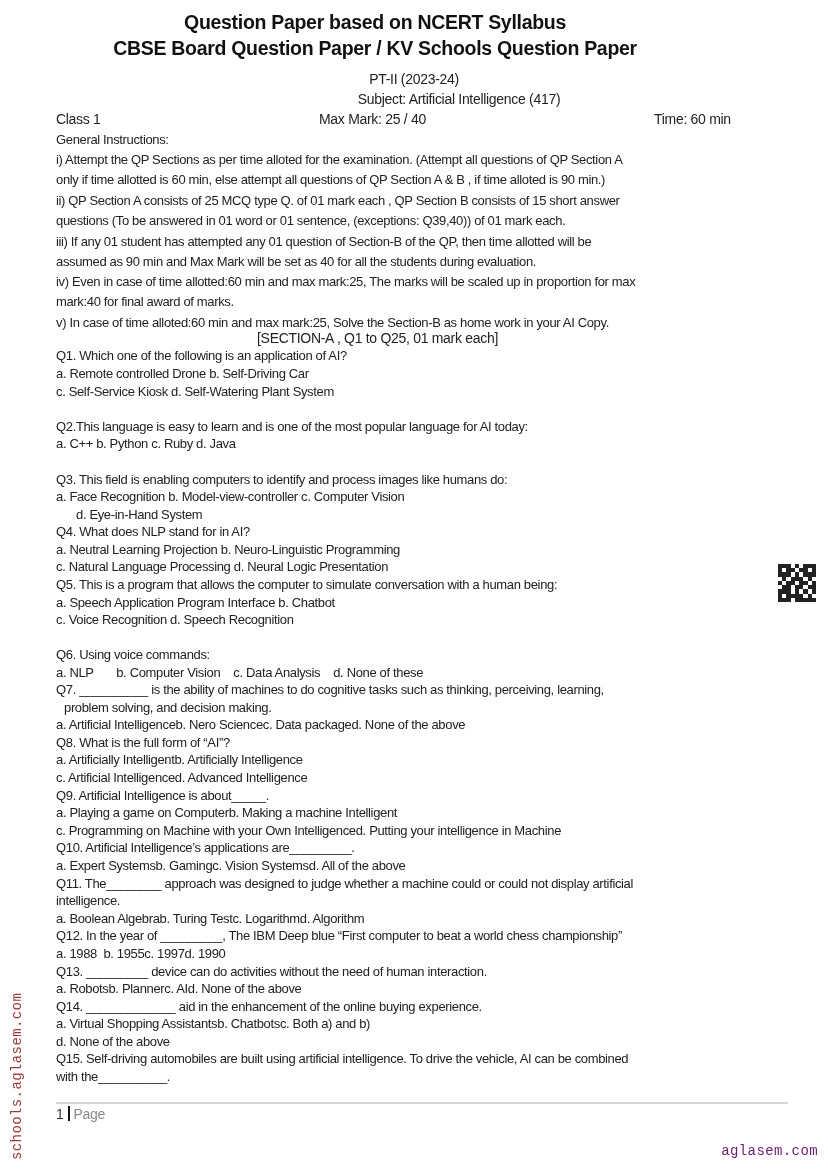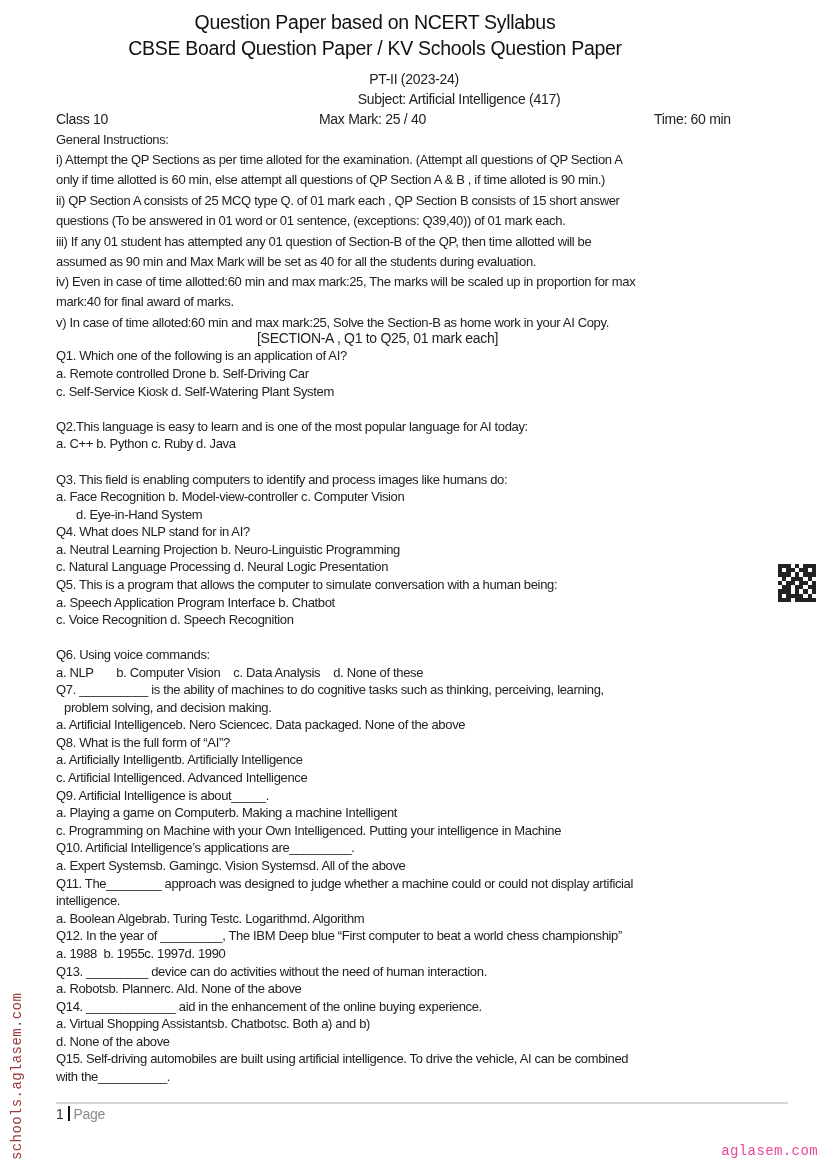--- a/index.html
+++ b/index.html
@@ -1,42 +1,42 @@
 <!DOCTYPE html>
 <html><head>
 <meta charset="utf-8">
 <style>
   html, body { margin:0; padding:0; background:#ffffff; }
   body { width:828px; height:1169px; position:relative; overflow:hidden; color:#111; font-family:"Liberation Sans", sans-serif; }
-  .title { position:absolute; left:0; width:750px; text-align:center; font-weight:normal; font-size:19.5px; letter-spacing:-0.3px; color:#111; }
+  .title { position:absolute; left:0; width:750px; text-align:center; font-weight:bold; font-size:19.5px; letter-spacing:-0.3px; color:#111; }
   .t1 { top:11px; }
   .t2 { top:37px; }
   .center-line { position:absolute; left:0; width:828px; text-align:center; font-size:14px; letter-spacing:-0.3px; color:#222; }
   .abs { position:absolute; font-size:14px; letter-spacing:-0.3px; color:#222; white-space:nowrap; }
   .line { position:absolute; left:56px; font-size:13px; letter-spacing:-0.35px; color:#222; white-space:nowrap; line-height:18px; }
   .qr { position:absolute; left:778px; top:564px; width:38px; height:38px; display:grid; grid-template-columns:repeat(9,1fr); grid-template-rows:repeat(9,1fr); }
   .qr span { display:block; }
   .qr .b { background:#222; }
   .footer-rule { position:absolute; left:56px; top:1102px; width:732px; height:2px; background:#d6d6d6; }
   .page-num { position:absolute; left:56px; top:1106px; font-size:14px; color:#333; letter-spacing:-0.3px; }
   .page-num .bar { display:inline-block; width:2px; height:15px; background:#111; vertical-align:-2px; margin:0 4px 0 4px; }
   .page-num .pg { color:#8a8a8a; }
   .watermark-side { position:absolute; left:9px; top:1160px; transform-origin:0 0; transform:rotate(-90deg); font-family:"Liberation Mono", monospace; font-size:14px; color:#9b3b3b; letter-spacing:0.4px; white-space:nowrap; }
-  .watermark-bottom { position:absolute; right:10px; top:1143px; font-family:"Liberation Mono", monospace; font-size:14px; color:#ec4899; letter-spacing:0.4px; }
+  .watermark-bottom { position:absolute; right:10px; top:1143px; font-family:"Liberation Mono", monospace; font-size:14px; color:#701a75; letter-spacing:0.4px; }
 </style>
 </head>
 <body>
 
 <div class="title t1">Question Paper based on NCERT Syllabus</div>
 <div class="title t2">CBSE Board Question Paper / KV Schools Question Paper</div>
 
 <div class="center-line" style="top:71px;">PT-II (2023-24)</div>
 <div class="center-line" style="top:91px;margin-left:45px;">Subject: Artificial Intelligence (417)</div>
 
-<div class="abs" style="left:56px; top:111px;">Class 10</div>
+<div class="abs" style="left:56px; top:111px;">Class 1</div>
 <div class="abs" style="left:319px; top:111px;">Max Mark: 25 / 40</div>
 <div class="abs" style="left:654px; top:111px;">Time: 60 min</div>
 
 <div class="line" style="top:131px;">General Instructions:</div>
 <div class="line" style="top:151px;">i) Attempt the QP Sections as per time alloted for the examination. (Attempt all questions of QP Section A</div>
 <div class="line" style="top:171px;">only if time allotted is 60 min, else attempt all questions of QP Section A &amp; B , if time alloted is 90 min.)</div>
 <div class="line" style="top:192px;">ii) QP Section A consists of 25 MCQ type Q. of 01 mark each , QP Section B consists of 15 short answer</div>
 <div class="line" style="top:212px;">questions (To be answered in 01 word or 01 sentence, (exceptions:  Q39,40)) of 01 mark each.</div>
 <div class="line" style="top:233px;">iii) If any 01 student has attempted any 01 question of Section-B of the QP, then time allotted will be</div>
 <div class="line" style="top:253px;">assumed as 90 min and Max Mark will be set as 40 for all the students during evaluation.</div>

